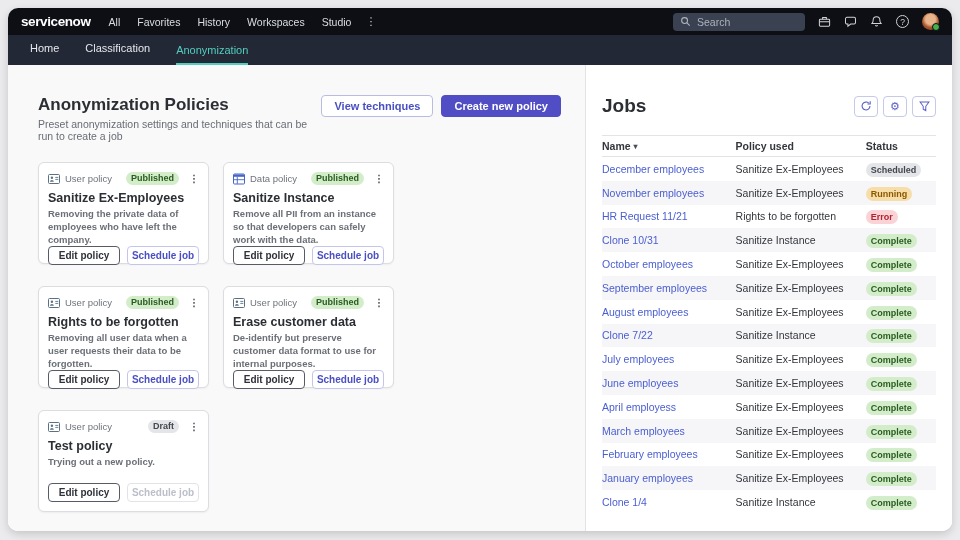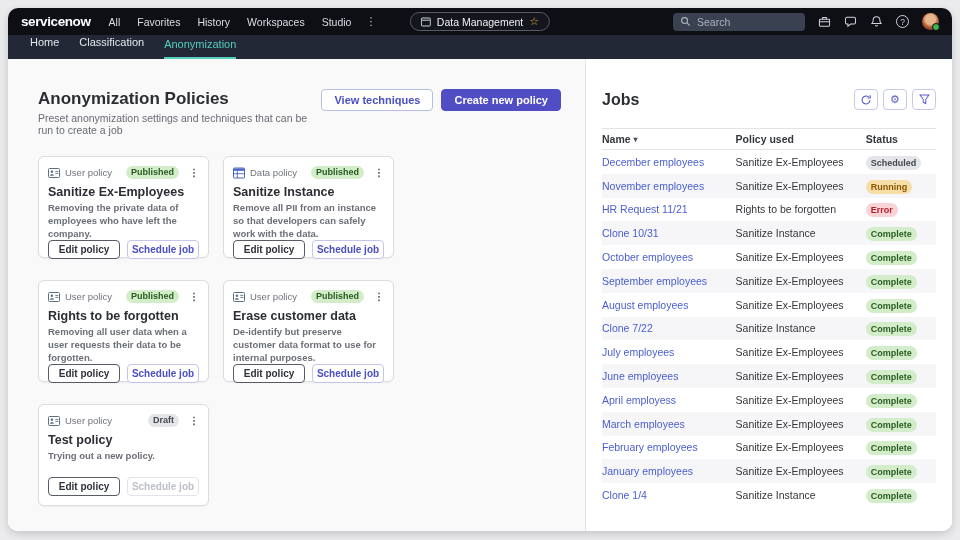--- a/index.html
+++ b/index.html
@@ -51,22 +51,22 @@
   .avatar {
     width:17px; height:17px; border-radius:50%; position:relative;
     background:radial-gradient(circle at 50% 38%, #e8b48c 0 36%, #a8542e 60%, #7c3a22 100%);
   }
   .avatar::after {
     content:""; position:absolute; right:-1px; bottom:-1px; width:6px; height:6px;
     border-radius:50%; background:#44b14c; border:1.5px solid #0d0f15;
   }
   
   .tabbar {
-    height:24px; background:#222836; display:flex; align-items:flex-end;
-    padding:0 22px; gap:20px; flex:0 0 auto;
+    height:30px; background:#222836; display:flex; align-items:flex-end;
+    padding:0 22px; gap:26px; flex:0 0 auto;
   }
   .tab { font-size:11px; color:#e4e7ec; padding-bottom:9px; border-bottom:2px solid transparent; white-space:nowrap; }
   .tab.active { color:#53cdbd; border-bottom-color:#53cdbd; padding-bottom:7px; }
   
   .content { flex:1; display:flex; min-height:0; background:#fff; }
   .left-panel { flex:1; background:#f9f9fa; padding:30px 20px 0 30px; overflow:hidden; }
   .panel-head { display:flex; justify-content:space-between; align-items:flex-start; }
   .panel-title { font-size:17px; font-weight:700; color:#2b2e33; }
   .panel-sub { font-size:10.5px; color:#686c73; margin-top:3px; }
   .head-buttons { display:flex; gap:8px; padding-right:4px; }
@@ -99,21 +99,21 @@
   .b-published, .b-complete { background:#d3edca; color:#2a5c20; }
   .b-draft, .b-scheduled   { background:#e4e5e8; color:#43474e; }
   .b-running               { background:#f7dda8; color:#8a5800; }
   .b-error                 { background:#f9d3d6; color:#b02330; }
   
   .jobs-panel {
     width:367px; flex:0 0 367px; background:#fff; border-left:1px solid #e3e3e7;
     padding:30px 16px 0; display:flex; flex-direction:column; overflow:hidden;
   }
   .jobs-head { display:flex; justify-content:space-between; align-items:center; }
-  .jobs-title { font-size:16px; font-weight:700; color:#2b2e33;text-align:center; }
+  .jobs-title { font-size:19px; font-weight:700; color:#2b2e33;text-align:center; }
   .icon-btns { display:flex; gap:5px; }
   .icon-btn {
     width:24px; height:21px; border:1px solid #c6c9e8; border-radius:4px; background:#fff;
     display:flex; align-items:center; justify-content:center; color:#5a5fc8; font-size:11px;
   }
   .jobs-table { margin-top:18px; }
   .thead, .trow { display:grid; grid-template-columns:40% 39% 21%; align-items:center; }
   .thead {
     height:22px; border-top:1px solid #e3e3e6; border-bottom:1px solid #e3e3e6;
     font-size:10.5px; font-weight:700; color:#33363b;
@@ -134,30 +134,20 @@
     <div class="logo">servicenow</div>
     <div class="nav-items">
       <span class="nav-item">All</span>
       <span class="nav-item">Favorites</span>
       <span class="nav-item">History</span>
       <span class="nav-item">Workspaces</span>
       <span class="nav-item">Studio</span>
     </div>
     <span class="kebab">⋮</span>
 
-    <div class="app-pill">
-      <span class="ticon">
-        <svg width="10" height="10" viewBox="0 0 10 10">
-            <rect x="0.5" y="1" width="9" height="8" rx="1" stroke="#cfd2d8" fill="none"></rect>
-            <path d="M1 3.2h8" stroke="#cfd2d8" stroke-width="1"></path>
-          </svg>
-      </span>
-      <span>Data Management</span>
-      <span class="pill-star">☆</span>
-    </div>
 
     <div class="search-box">
       <span class="ticon">
         <svg width="11" height="11" viewBox="0 0 12 12">
             <circle cx="5" cy="5" r="3.2" fill="none" stroke="#aeb3bd" stroke-width="1.2"></circle>
             <path d="M7.6 7.6 L10.6 10.6" stroke="#aeb3bd" stroke-width="1.2"></path>
           </svg>
       </span>
       <input type="text" placeholder="Search" style="">
     </div>

